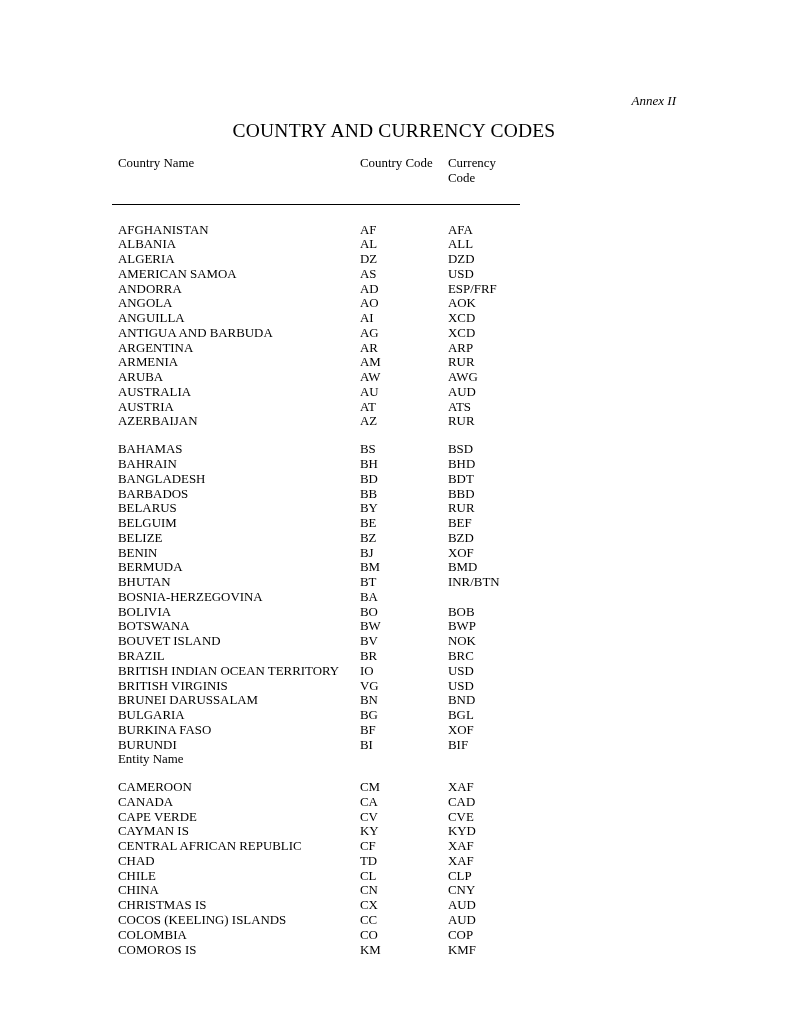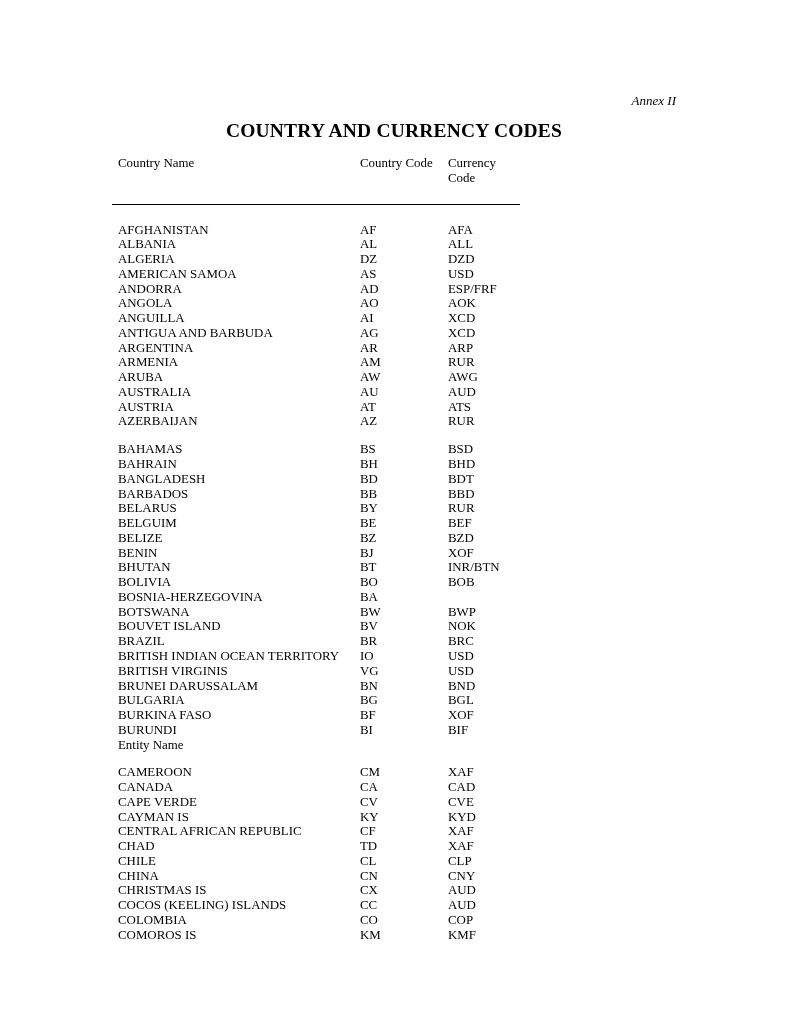--- a/index.html
+++ b/index.html
@@ -21,21 +21,21 @@
   .annex {
     text-align: right;
     font-size: 13px;
     line-height: 15px;
     font-style: italic;
   }
   .title {
     margin: 12px 0 0 0;
     font-size: 19.5px;
     line-height: 22px;
-    font-weight: bold;
+    font-weight: normal;
     text-align: center;
     letter-spacing: 0.2px;
   }
   .table {
     margin-top: 14px;
     width: 408px;
     font-size: 12.9px;
   }
   .thead {
     display: flex;
@@ -198,33 +198,38 @@
             <span class="c1">BELIZE</span>
             <span class="c2">BZ</span>
             <span class="c3">BZD</span>
           </div>
           <div class="trow">
             <span class="c1">BENIN</span>
             <span class="c2">BJ</span>
             <span class="c3">XOF</span>
           </div>
           <div class="trow">
+            <span class="c1">BERMUDA</span>
+            <span class="c2">BM</span>
+            <span class="c3">BMD</span>
+          </div>
+          <div class="trow">
             <span class="c1">BHUTAN</span>
             <span class="c2">BT</span>
             <span class="c3">INR/BTN</span>
           </div>
           <div class="trow">
+            <span class="c1">BOSNIA-HERZEGOVINA</span>
+            <span class="c2">BA</span>
+            <span class="c3">&nbsp;</span>
+          </div>
+          <div class="trow">
             <span class="c1">BOLIVIA</span>
             <span class="c2">BO</span>
             <span class="c3">BOB</span>
-          </div>
-          <div class="trow">
-            <span class="c1">BOSNIA-HERZEGOVINA</span>
-            <span class="c2">BA</span>
-            <span class="c3">&nbsp;</span>
           </div>
           <div class="trow">
             <span class="c1">BOTSWANA</span>
             <span class="c2">BW</span>
             <span class="c3">BWP</span>
           </div>
           <div class="trow">
             <span class="c1">BOUVET ISLAND</span>
             <span class="c2">BV</span>
             <span class="c3">NOK</span>

